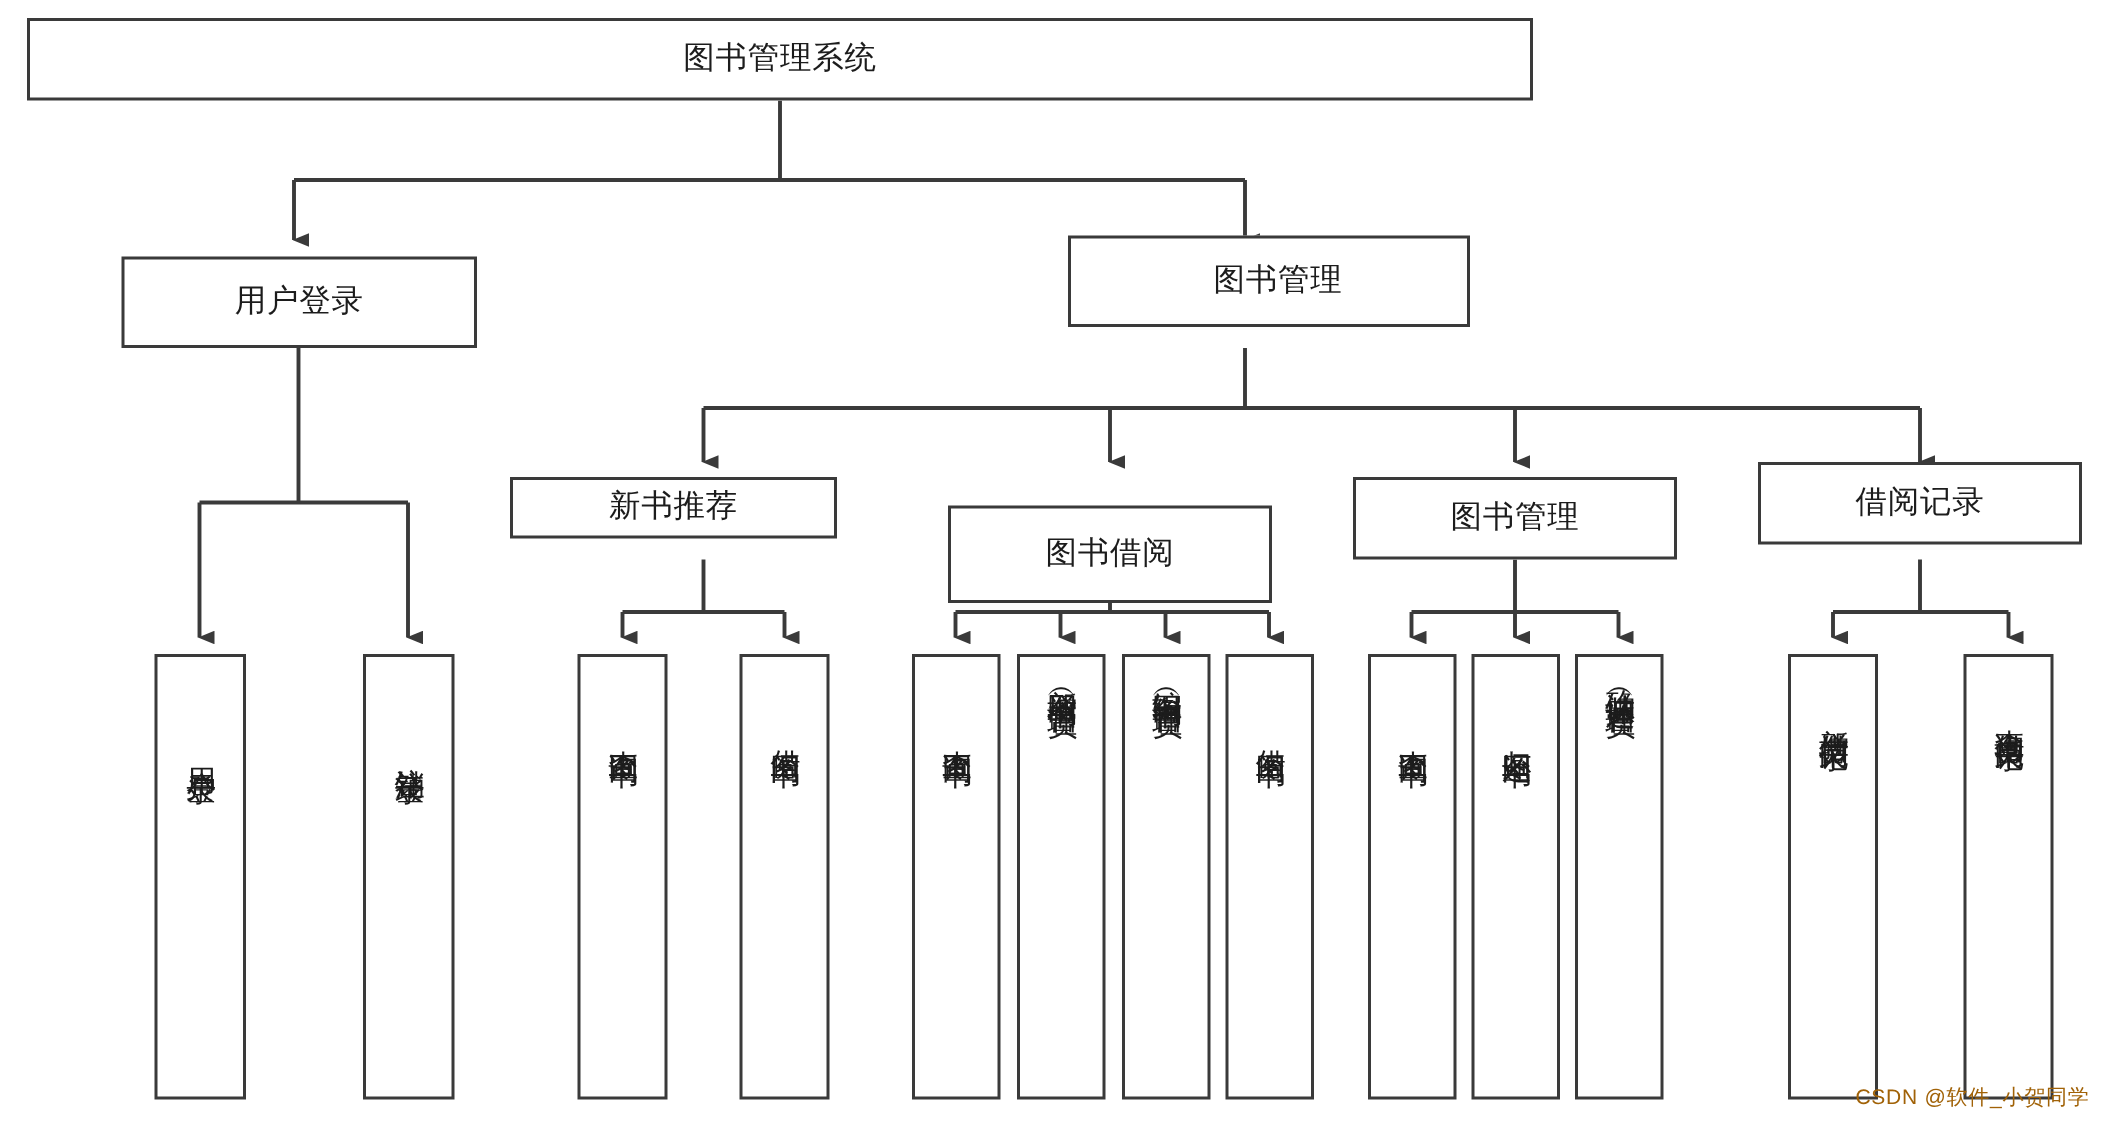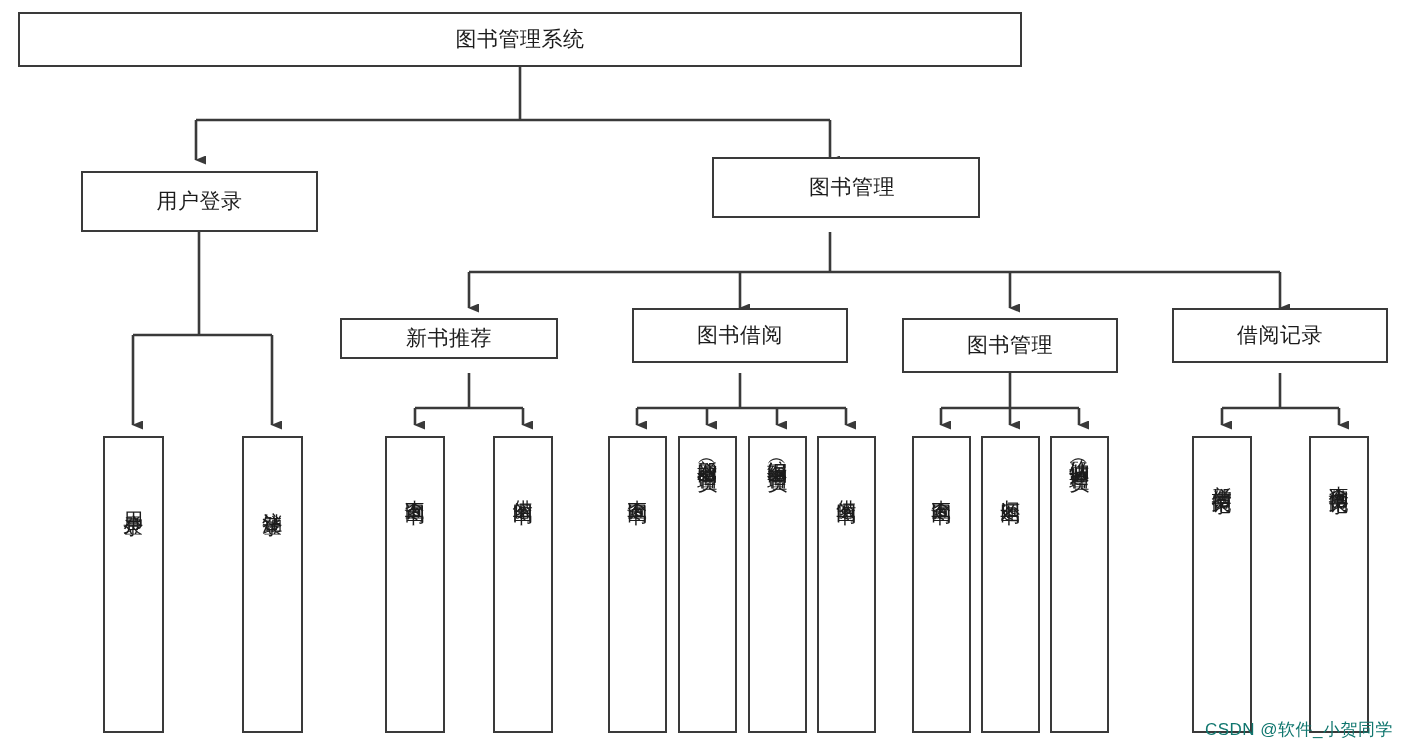--- a/index.html
+++ b/index.html
@@ -63,22 +63,22 @@
   .node.leaf.midsm .label {
     margin-top: 40px;
   }
   .node.leaf.midxs .label {
     margin-top: 26px;
   }
   #watermark {
     position: absolute;
     right: 12px;
     bottom: 6px;
-    font-size: 17px;
-    color: #0f766e;
+    font-size: 14px;
+    color: #a16207;
     letter-spacing: 0.5px;
     z-index: 5;
     user-select: none;
     white-space: nowrap;
   }
 </style>
 </head>
 <body>
 
 <div id="diagram-root">
@@ -140,21 +140,21 @@
   <div class="node" style="left:81px; top:171px; width:237px; height:61px;">
     <span class="label">用户登录</span>
   </div>
   <div class="node" style="left:712px; top:157px; width:268px; height:61px;padding-left:12px;">
     <span class="label">图书管理</span>
   </div>
 
   <div class="node" style="left:340px; top:318px; width:218px; height:41px;">
     <span class="label">新书推荐</span>
   </div>
-  <div class="node" style="left:632px; top:308px; width:216px; height:55px;">
+  <div class="node" style="left:632px; top:337px; width:216px; height:65px;">
     <span class="label">图书借阅</span>
   </div>
   <div class="node" style="left:902px; top:318px; width:216px; height:55px;">
     <span class="label">图书管理</span>
   </div>
   <div class="node" style="left:1172px; top:308px; width:216px; height:55px;">
     <span class="label">借阅记录</span>
   </div>
 
   <div class="node leaf mid" style="left:103px; top:436px; width:61px; height:297px;">

